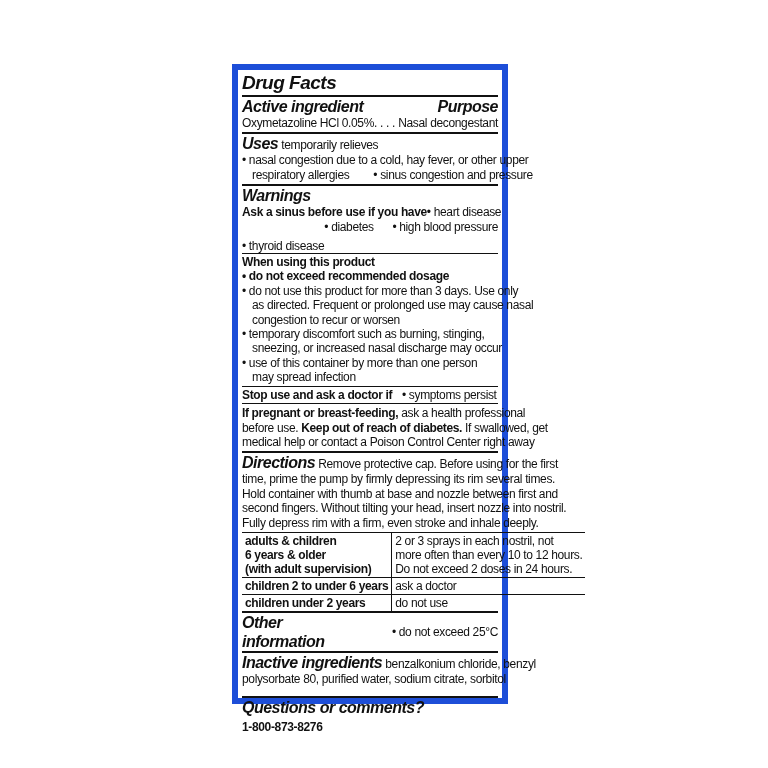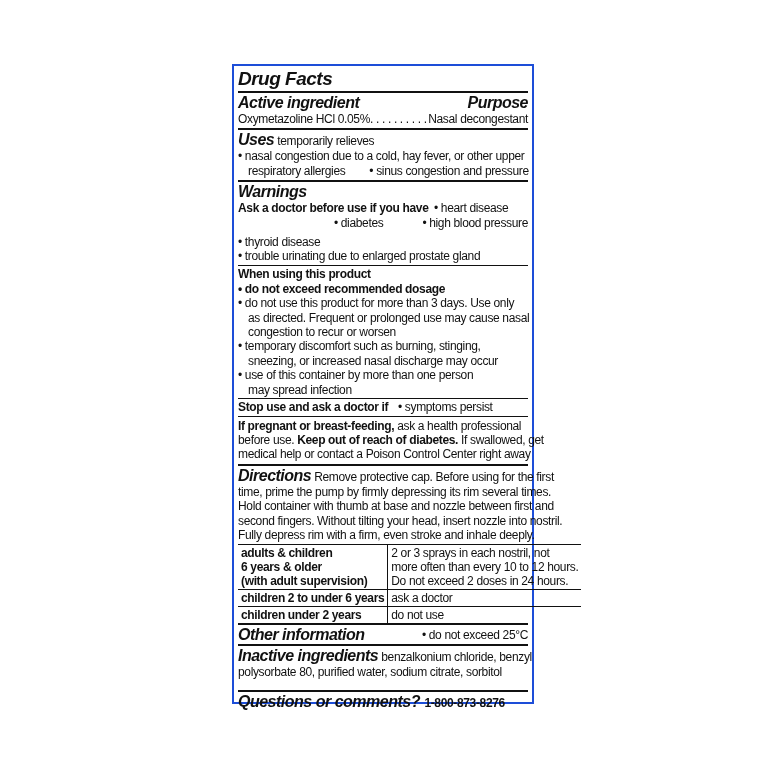--- a/index.html
+++ b/index.html
@@ -1,19 +1,19 @@
 <!DOCTYPE html>
 <html><head>
 <meta charset="utf-8">
 <style>
   html, body { margin:0; padding:0; background:#ffffff; }
   body { width:768px; height:768px; position:relative; overflow:hidden;
          font-family:"Liberation Sans", sans-serif; color:#111; }
-  .panel { position:absolute; left:232px; top:64px; width:302px; height:640px;
-           border:2px solid #1d4ed8; box-sizing:border-box; padding:0 4px; }
+  .panel { position:absolute; left:232px; top:64px; width:276px; height:640px;
+           border:6px solid #1d4ed8; box-sizing:border-box; padding:0 4px; }
   .sec { border-top:1.5px solid #111; }
   .sec.thick { border-top:2.5px solid #111; }
   .row { display:flex; justify-content:space-between; align-items:baseline; white-space:nowrap; }
   .h1 { font-size:19px; font-weight:bold; font-style:italic; line-height:24px; letter-spacing:-0.5px; }
   .h2 { font-size:16px; font-weight:bold; font-style:italic; line-height:19px; letter-spacing:-0.5px; }
   .t { font-size:12px; line-height:14.4px; letter-spacing:-0.35px; white-space:nowrap; }
   .b { font-weight:bold; }
   .ind { padding-left:10px; }
   .bul::before { content:"\2022\00a0"; }
   table.dir { border-collapse:collapse; width:100%; font-size:12px; line-height:14px; letter-spacing:-0.35px; }
@@ -48,29 +48,28 @@
     <div class="t ind">
       <span>respiratory allergies</span>
       <span style="display:inline-block;width:18px;"></span>
       <span class="bul">sinus congestion and pressure</span>
     </div>
   </div>
 
   <div class="sec thick">
     <div class="h2">Warnings</div>
     <div class="t" style="display:flex;">
-      <span class="b" style="width:196px;">Ask a doctor before use if you have</span>
+      <span class="b" style="width:196px;">Ask a sinus before use if you have</span>
       <span class="bul">heart disease</span>
     </div>
     <div class="t" style="display:flex;">
       <span class="bul" style="width:102px;margin-top:19px;">thyroid disease</span>
       <span class="bul" style="width:94px;">diabetes</span>
       <span class="bul">high blood pressure</span>
     </div>
-    <div class="t bul" style="padding-bottom:2px;">trouble urinating due to enlarged prostate gland</div>
 
     <div class="sec" style="padding-bottom:1px;">
       <div class="t b" style="margin-top:1px;">When using this product</div>
       <div class="t b bul">do not exceed recommended dosage</div>
       <div class="t bul">do not use this product for more than 3 days. Use only</div>
       <div class="t ind">as directed. Frequent or prolonged use may cause nasal</div>
       <div class="t ind">congestion to recur or worsen</div>
       <div class="t bul">temporary discomfort such as burning, stinging,</div>
       <div class="t ind">sneezing, or increased nasal discharge may occur</div>
       <div class="t bul">use of this container by more than one person</div>

